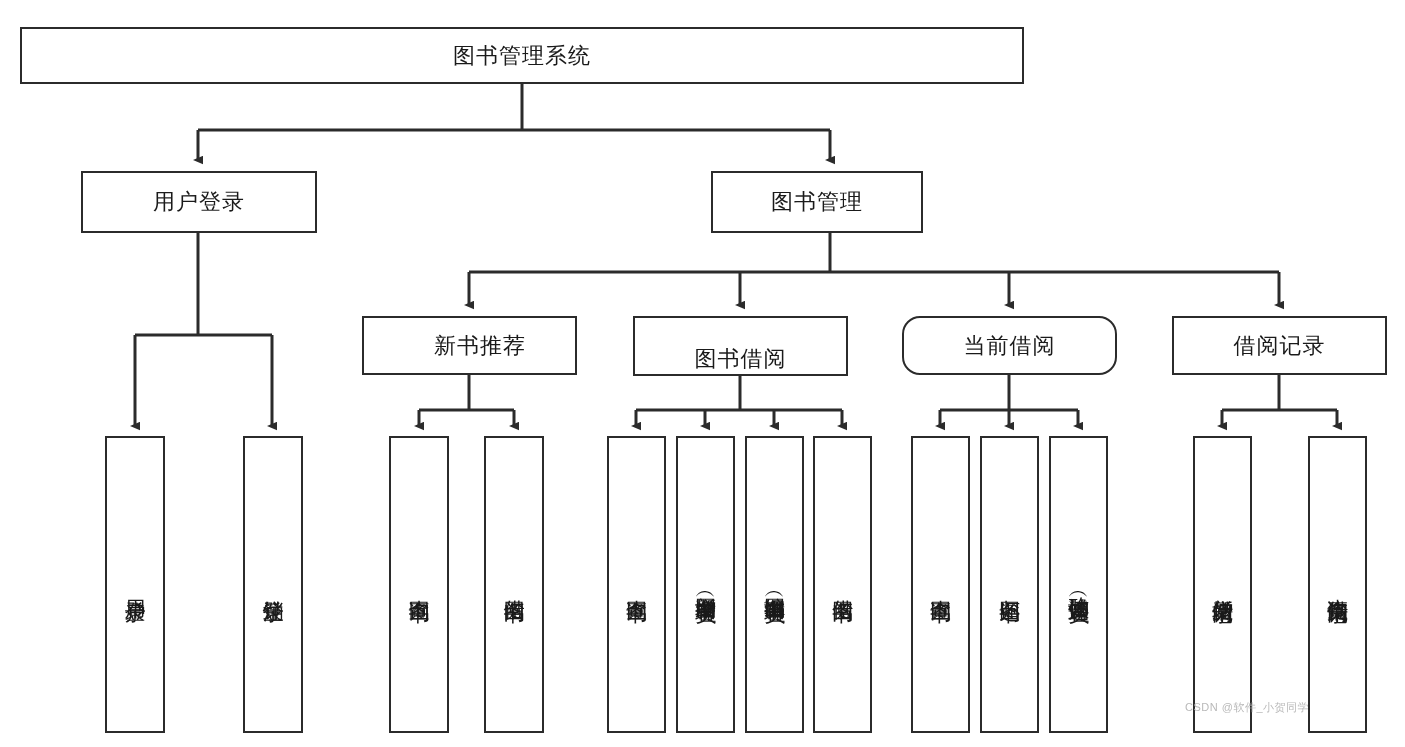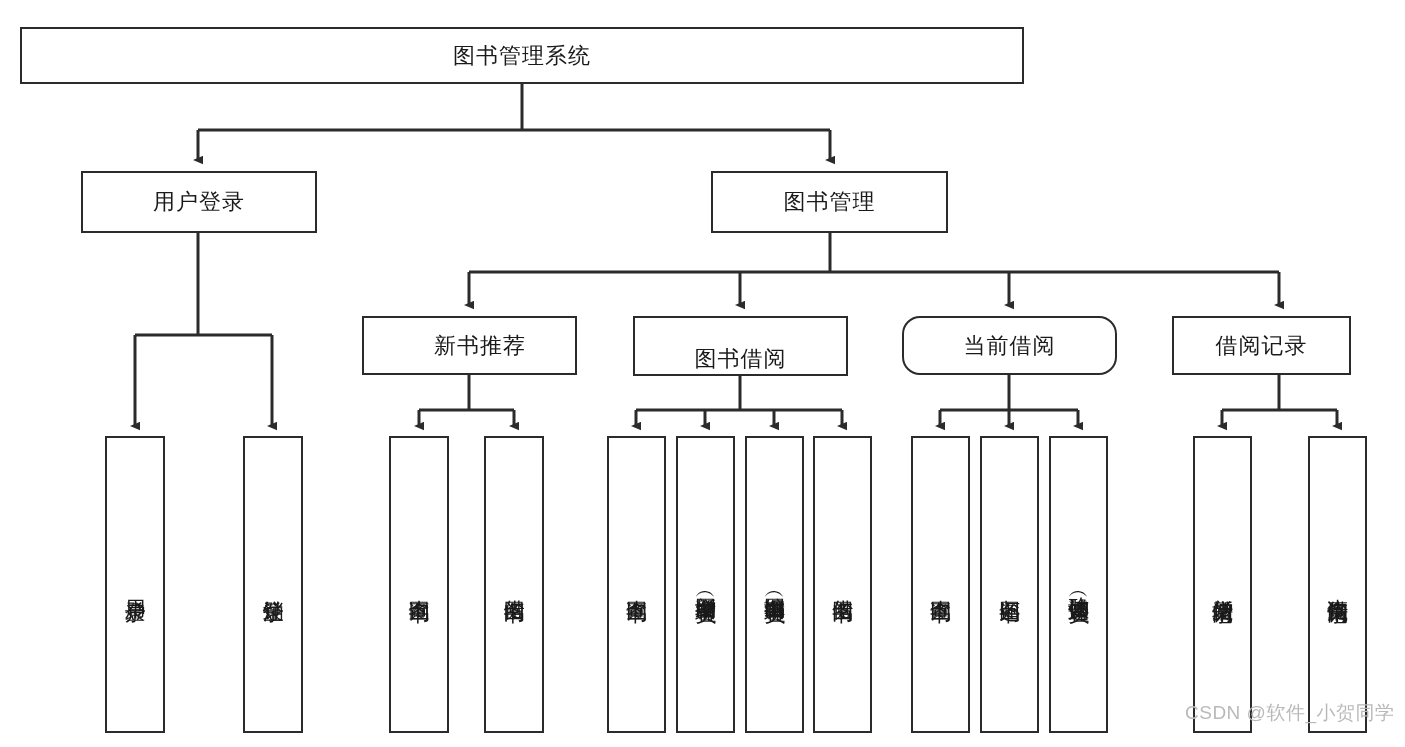--- a/index.html
+++ b/index.html
@@ -50,21 +50,21 @@
     left: 0;
     top: 0;
     width: 1405px;
     height: 747px;
     pointer-events: none;
   }
   #watermark {
     position: absolute;
     left: 1185px;
     top: 700px;
-    font-size: 19px;
+    font-size: 11px;
     color: #b9b9b9;
     white-space: nowrap;
     letter-spacing: 0.5px;
   }
 </style>
 </head>
 <body>
 
 <div id="canvas">
 
@@ -118,34 +118,34 @@
     </g>
   </svg>
 
   <div class="node horiz" style="left:20px; top:11px; width:1004px; height:57px;margin-top:16px;">
     <span class="htext">图书管理系统</span>
   </div>
 
   <div class="node horiz" style="left:81px; top:171px; width:236px; height:62px;">
     <span class="htext">用户登录</span>
   </div>
-  <div class="node horiz" style="left:711px; top:171px; width:237px; height:62px;">
+  <div class="node horiz" style="left:711px; top:171px; width:212px; height:62px;">
     <span class="htext">图书管理</span>
   </div>
 
   <div class="node horiz" style="left:362px; top:316px; width:215px; height:59px;padding-left:21px;">
     <span class="htext">新书推荐</span>
   </div>
   <div class="node horiz" style="left:633px; top:316px; width:215px; height:60px;align-items:flex-end;">
     <span class="htext">图书借阅</span>
   </div>
   <div class="node horiz" style="left:902px; top:316px; width:215px; height:59px;border-radius:18px;">
     <span class="htext">当前借阅</span>
   </div>
-  <div class="node horiz" style="left:1172px; top:316px; width:179px; height:59px;">
+  <div class="node horiz" style="left:1172px; top:316px; width:215px; height:59px;">
     <span class="htext">借阅记录</span>
   </div>
 
   <div class="node vert" style="left:105px; top:436px; width:60px; height:297px;">
     <span class="vtext">用户登录</span>
   </div>
   <div class="node vert" style="left:243px; top:436px; width:60px; height:297px;">
     <span class="vtext">注销登录</span>
   </div>
 

